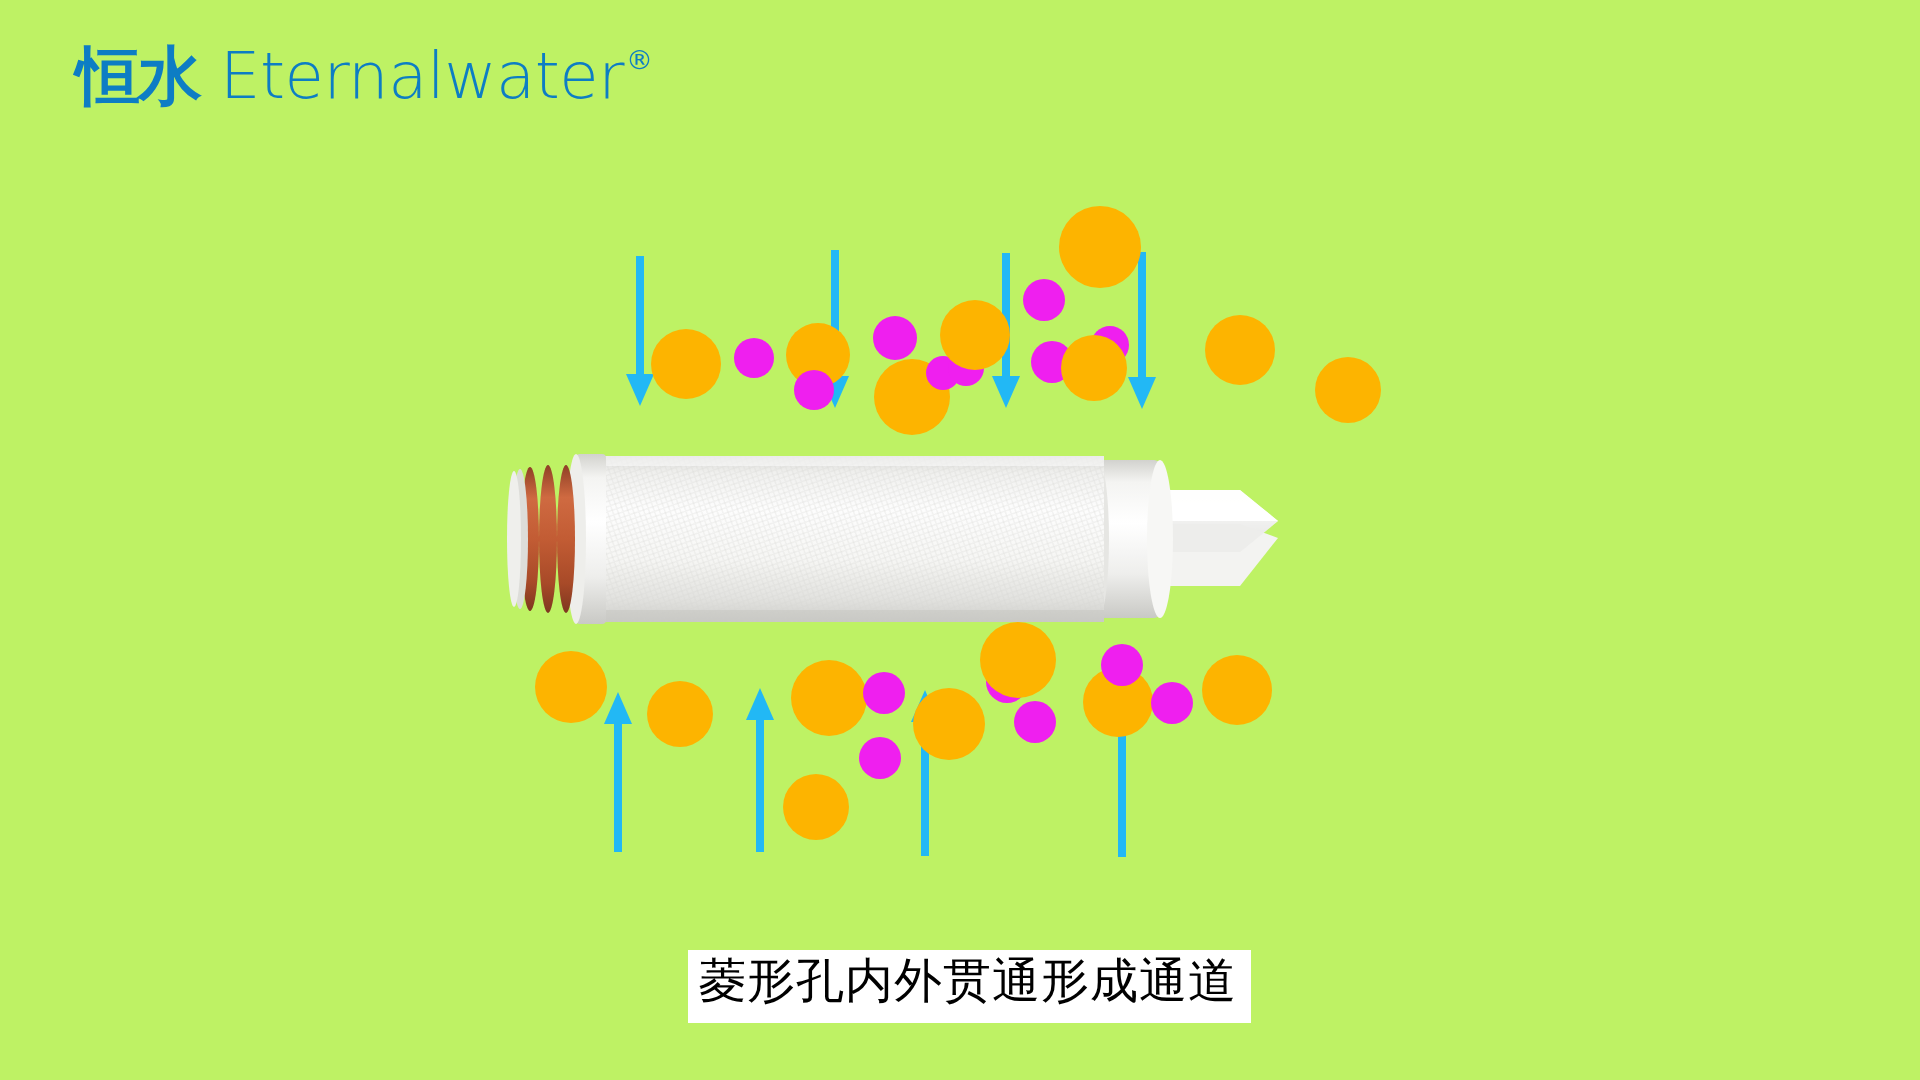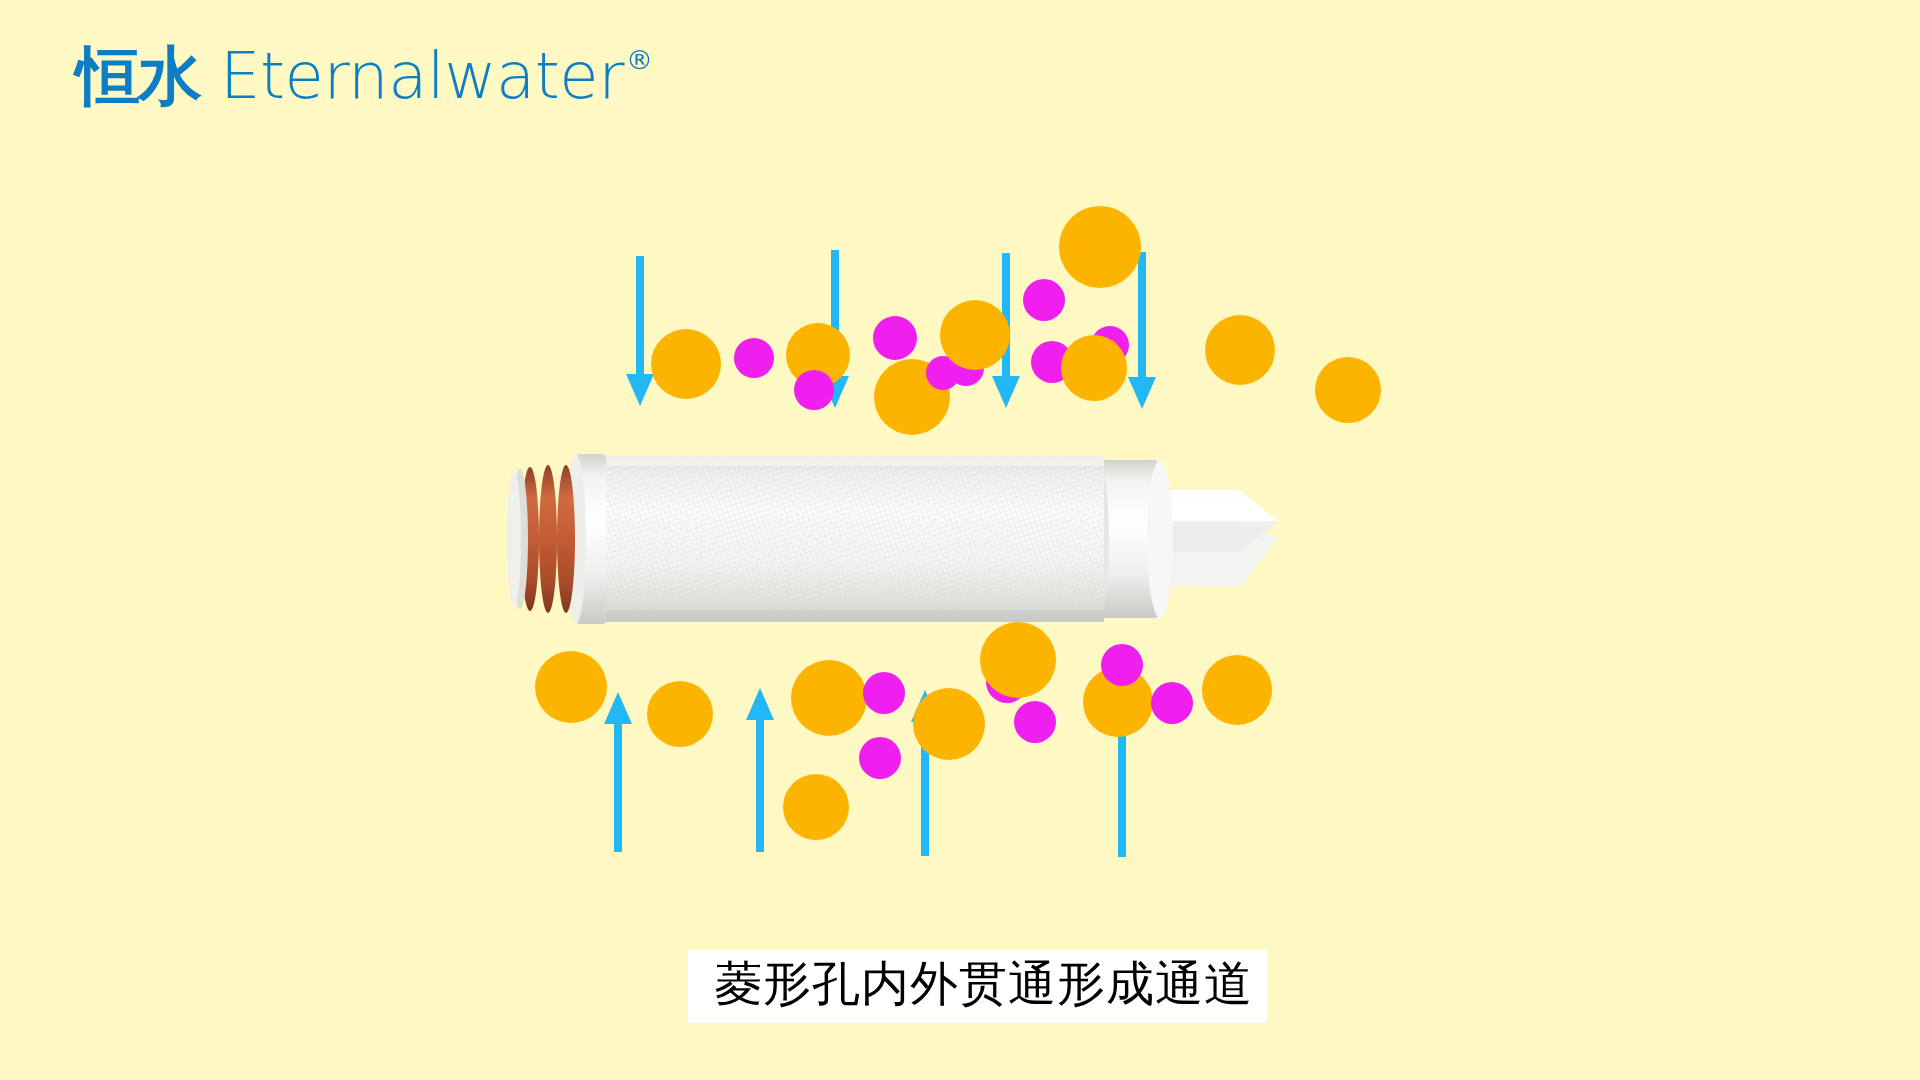--- a/index.html
+++ b/index.html
@@ -9,21 +9,21 @@
     background: #000000;
   }
   body {
     font-family: "Liberation Sans", sans-serif;
   }
 
   #stage {
     position: relative;
     width: 1920px;
     height: 1080px;
-    background: #fef9c3;
+    background: #bef264;
     overflow: hidden;
   }
 
   
   #brand-logo {
     position: absolute;
     left: 76px;
     top: 44px;
     display: flex;
     align-items: flex-start;
@@ -80,22 +80,22 @@
   }
   #filter-cartridge svg { display: block; }
 
   
   #caption-banner {
     position: absolute;
     left: 688px;
     top: 950px;
     background: #ffffff;
     color: #000000;
-    padding: 6px 14px 10px 26px;
-    font-family: Liberation Serif, serif;
+    padding: 6px 14px 10px 10px;
+    font-family: Liberation Mono, monospace;
     font-size: 48px;
     line-height: 1.18;
     letter-spacing: 1px;
     white-space: nowrap;
     text-align: center;
   }
 </style>
 </head>
 <body>
 

